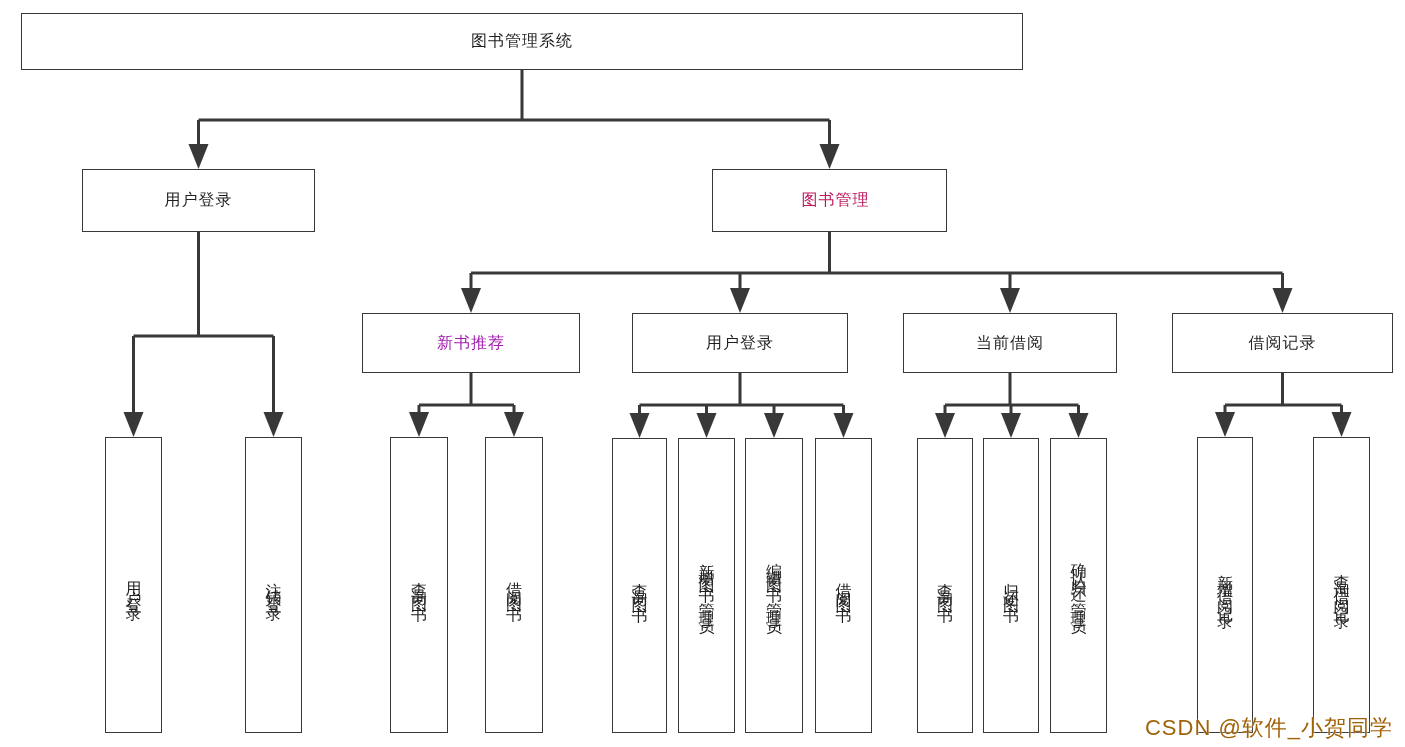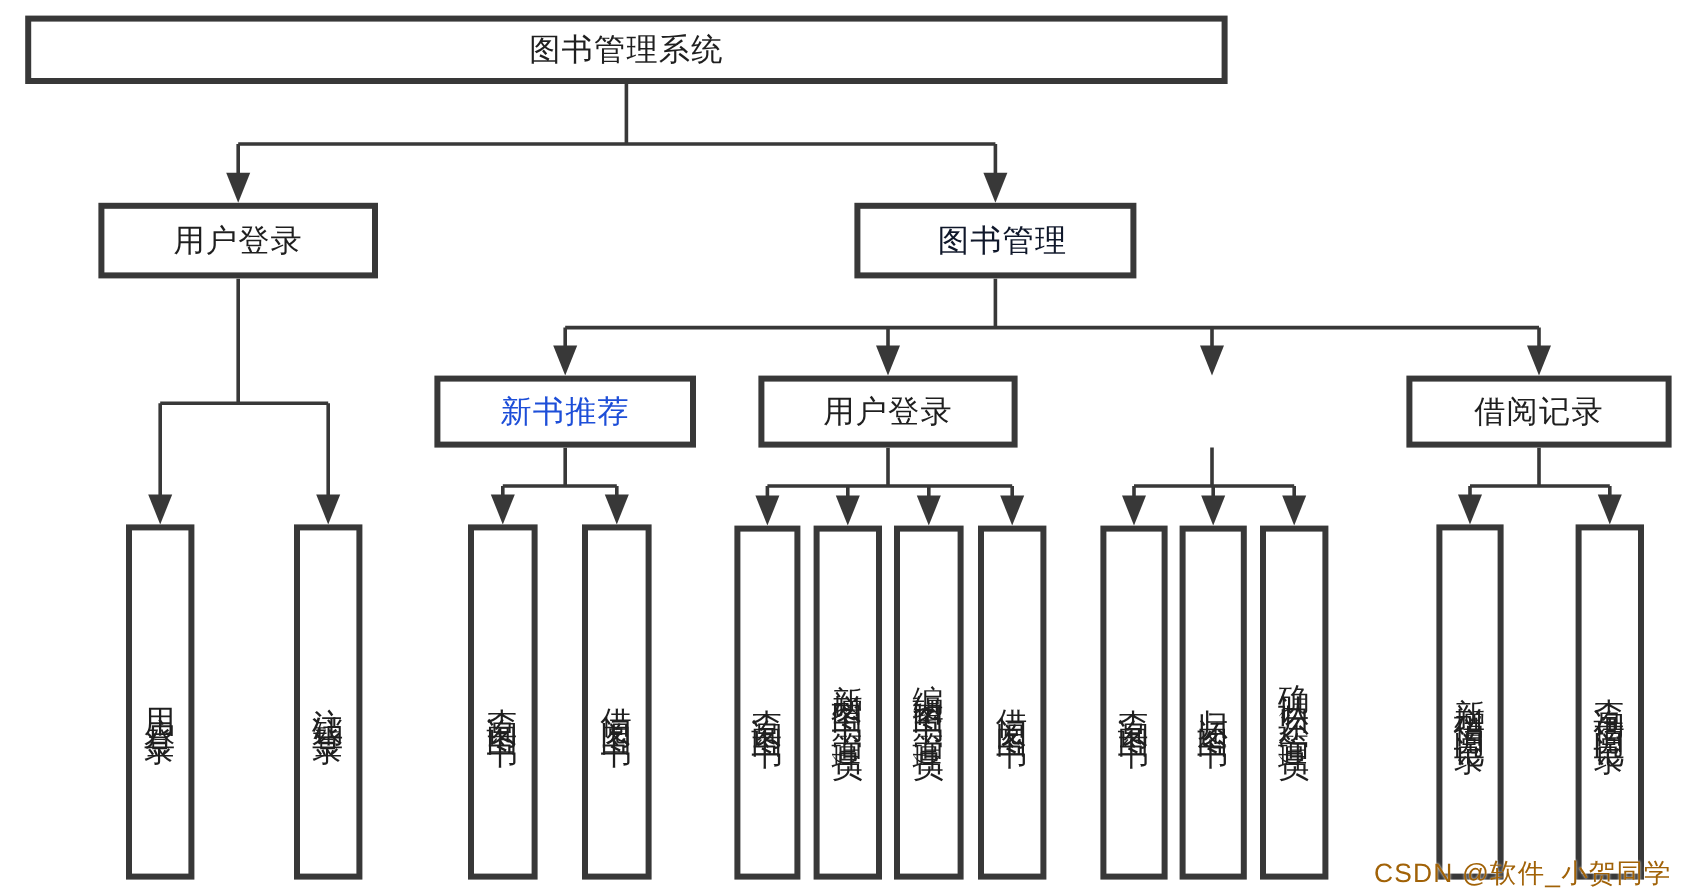--- a/index.html
+++ b/index.html
@@ -13,27 +13,27 @@
   }
   #connectors {
     position: absolute;
     left: 0; top: 0;
     width: 1405px; height: 747px;
   }
   #nodes { position: absolute; left: 0; top: 0; width: 1405px; height: 747px; }
   .node {
     position: absolute;
     box-sizing: border-box;
-    border: 5px solid #8b5cf6;
+    border: 1px solid #8b5cf6;
     background: #ffffff;
     display: flex;
     align-items: center;
     justify-content: center;
     color: #1f1f1f;
-    font-size: 26px;
+    font-size: 16px;
   }
   .node.horizontal .node-label {
     letter-spacing: 1px;
     white-space: nowrap;
   }
   .node.vertical .node-label {
     writing-mode: vertical-rl;
     text-orientation: mixed;
     letter-spacing: 8px;
     line-height: 1;
@@ -74,28 +74,31 @@
       <polygon points="1215,412 1235,412 1225,437" fill="#383838"></polygon>
       <polygon points="1331.5,412 1351.5,412 1341.5,437" fill="#383838"></polygon>
     </svg>
   <div id="nodes">
       <div class="node horizontal" style="left: 21px; top: 13px; width: 1002px; height: 57px; border-color: rgb(56, 56, 56); background: rgb(255, 255, 255); color: rgb(31, 31, 31);">
         <span class="node-label">图书管理系统</span>
       </div>
       <div class="node horizontal" style="left: 82px; top: 169px; width: 233px; height: 63px; border-color: rgb(56, 56, 56); background: rgb(255, 255, 255); color: rgb(31, 31, 31);">
         <span class="node-label">用户登录</span>
       </div>
-      <div class="node horizontal" style="left: 712px; top: 169px; width: 235px; height: 63px; border-color: rgb(56, 56, 56); background: rgb(255, 255, 255); color: #0f172a; padding-left: 12px;">
+      <div class="node horizontal" style="left: 712px; top: 169px; width: 235px; height: 63px; border-color: rgb(56, 56, 56); background: rgb(255, 255, 255); color: #be185d; padding-left: 12px;">
         <span class="node-label">图书管理</span>
       </div>
-      <div class="node horizontal" style="left: 362px; top: 313px; width: 218px; height: 60px; border-color: rgb(56, 56, 56); background: rgb(255, 255, 255); color: #1d4ed8;">
+      <div class="node horizontal" style="left: 362px; top: 313px; width: 218px; height: 60px; border-color: rgb(56, 56, 56); background: rgb(255, 255, 255); color: #a21caf;">
         <span class="node-label">新书推荐</span>
       </div>
       <div class="node horizontal" style="left: 632px; top: 313px; width: 216px; height: 60px; border-color: rgb(56, 56, 56); background: rgb(255, 255, 255); color: rgb(31, 31, 31);">
         <span class="node-label">用户登录</span>
+      </div>
+      <div class="node horizontal" style="left: 903px; top: 313px; width: 214px; height: 60px; border-color: rgb(56, 56, 56); background: rgb(255, 255, 255); color: rgb(31, 31, 31);">
+        <span class="node-label">当前借阅</span>
       </div>
       <div class="node horizontal" style="left: 1172px; top: 313px; width: 221px; height: 60px; border-color: rgb(56, 56, 56); background: rgb(255, 255, 255); color: rgb(31, 31, 31);">
         <span class="node-label">借阅记录</span>
       </div>
       <div class="node vertical" style="left: 105px; top: 437px; width: 57px; height: 296px; border-color: rgb(56, 56, 56); background: rgb(255, 255, 255); color: rgb(31, 31, 31);">
         <span class="node-label">用户登录</span>
       </div>
       <div class="node vertical" style="left: 245px; top: 437px; width: 57px; height: 296px; border-color: rgb(56, 56, 56); background: rgb(255, 255, 255); color: rgb(31, 31, 31);">
         <span class="node-label">注销登录</span>
       </div>

